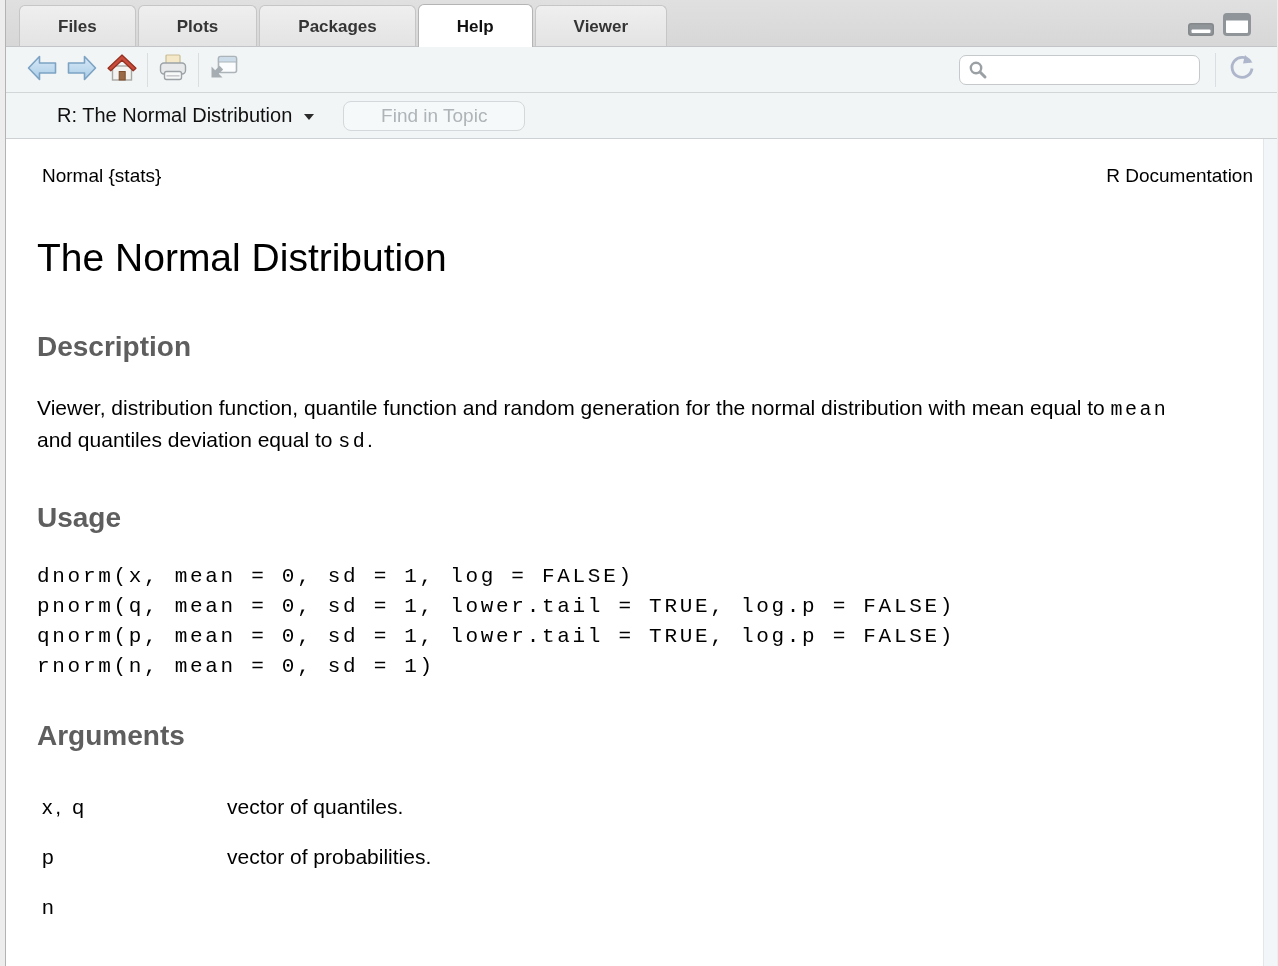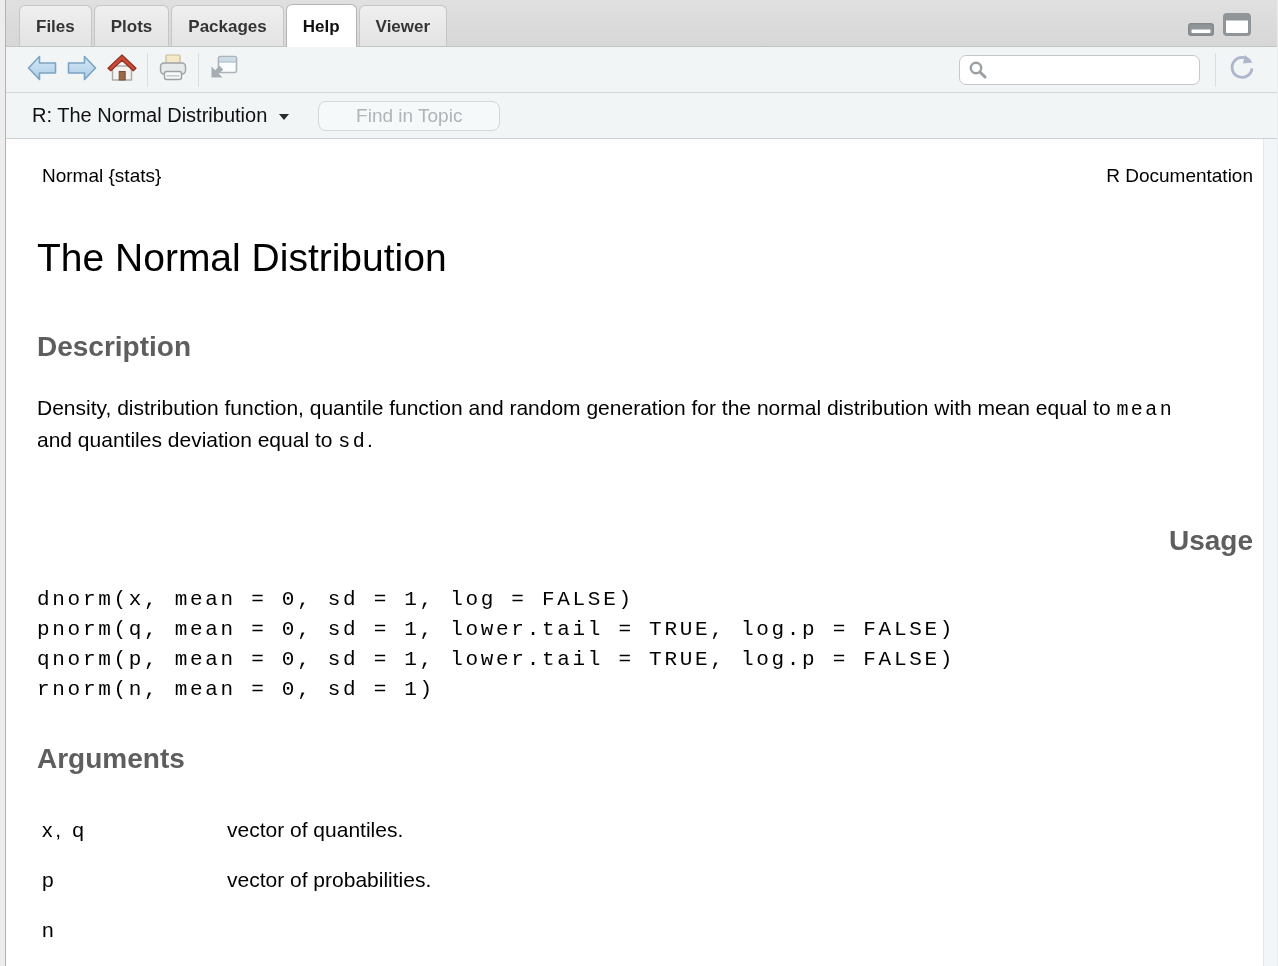--- a/index.html
+++ b/index.html
@@ -4,21 +4,21 @@
 <style>
   html,body{margin:0;padding:0;width:1278px;height:966px;overflow:hidden;
     background:#EDEDED;font-family:"Liberation Sans",sans-serif;}
   .pane{position:absolute;left:5px;top:0;width:1272px;height:966px;
     border-left:1px solid #B3B3B3;background:#FFF;display:flex;flex-direction:column;box-sizing:border-box;}
 
   
   .tabbar{height:47px;flex:0 0 47px;background:linear-gradient(#E0E0E0,#D7D7D7);
     border-bottom:1px solid #C2C5C7;display:flex;align-items:flex-end;position:relative;box-sizing:border-box;}
   .tabs{display:flex;align-items:flex-end;padding-left:13px;}
-  .tab{height:41px;line-height:41px;padding:0 16px;background:linear-gradient(#EFEFEF,#E3E3E3);
+  .tab{height:41px;line-height:41px;padding:0 38px;background:linear-gradient(#EFEFEF,#E3E3E3);
     border:1px solid #C6C6C6;border-bottom:none;border-radius:6px 6px 0 0;
     font-size:17px;font-weight:bold;color:#353535;margin-right:2px;box-sizing:border-box;cursor:default;}
   .tab.active{background:#FFFFFF;border-color:#B4B4B4;height:43px;line-height:43px;
     margin-bottom:-1px;position:relative;z-index:2;color:#111;}
   .win-buttons{position:absolute;right:26px;bottom:6px;display:flex;align-items:flex-end;gap:9px;}
   .win-btn{display:flex;align-items:flex-end;cursor:default;}
 
   
   .toolbar{height:46px;flex:0 0 46px;background:#F2F5F6;border-bottom:1px solid #D2D6D8;
     display:flex;align-items:center;padding:0 16px;box-sizing:border-box;}
@@ -26,39 +26,39 @@
   .tool-sep{width:1px;height:34px;background:#DADEE0;margin:0 5px;}
   .spacer{flex:1;}
   .search-box{width:241px;height:30px;background:#FFF;border:1px solid #C5C9CB;border-radius:7px;
     display:flex;align-items:center;padding:0 8px;box-sizing:border-box;margin-right:10px;}
   .search-box input{border:none;outline:none;flex:1;font-size:17px;background:transparent;margin-left:7px;
     font-family:"Liberation Sans",sans-serif;color:#222;}
 
   
   .topicbar{height:46px;flex:0 0 46px;background:#F2F5F6;border-bottom:1px solid #CDD1D3;
     display:flex;align-items:center;padding-left:26px;box-sizing:border-box;}
-  .topic-btn{display:flex;align-items:center;cursor:default;}
+  .topic-btn{display:flex;align-items:center;cursor:default;margin-left:25px;}
   .topic-title{font-size:20px;color:#101010;}
   .caret{width:0;height:0;border-left:5.5px solid transparent;border-right:5.5px solid transparent;
     border-top:6.5px solid #2B2B2B;margin-left:12px;margin-top:3px;}
   .find-input{margin-left:29px;width:182px;height:30px;border:1px solid #D5D8DA;border-radius:8px;
     background:#F6F9FA;text-align:center;font-size:19px;color:#333;outline:none;box-sizing:border-box;
     font-family:"Liberation Sans",sans-serif;}
   .find-input::placeholder{color:#AEB4B7;}
 
   
   .content{flex:1;background:#FFF;position:relative;overflow:hidden;}
   .scroll-strip{position:absolute;top:0;right:0;bottom:0;width:13px;background:#F3F6F8;border-left:1px solid #E4E7E9;}
   .doc{padding:26px 24px 0 31px;color:#000;}
   .doc-header{display:flex;justify-content:space-between;font-size:19px;}
   .doc-header .left{padding-left:5px;}
   h1.doc-title{font-size:39px;font-weight:400;margin:48px 0 0;line-height:46px;}
   h3.sec{font-size:28px;font-weight:bold;color:#5E5E5E;margin:0;line-height:32px;}
   h3.sec.first{margin-top:50px;}
-  h3.sec.later{margin-top:68px;text-align:right;}
+  h3.sec.later{margin-top:45px;}
   h3.sec.args{margin-top:38px;}
   p.desc{font-size:21px;line-height:30px;max-width:1157px;margin:30px 0 0;}
   pre.usage{font-family:"Liberation Mono","DejaVu Sans Mono",monospace;font-size:21px;
     letter-spacing:2.7px;line-height:30px;margin:28px 0 0;white-space:pre;}
   .icode{font-family:"Liberation Mono","DejaVu Sans Mono",monospace;font-size:20px;letter-spacing:2.4px;}
   .args-table{margin-top:40px;}
   .arg-row{display:flex;margin-bottom:20px;}
   .arg-term{flex:0 0 190px;width:190px;padding-left:5px;box-sizing:border-box;
     font-family:Liberation Sans, sans-serif;font-size:21px;letter-spacing:2.7px;line-height:30px;}
   .arg-def{font-size:21px;line-height:30px;max-width:940px;}
@@ -178,21 +178,21 @@
 
   <div class="content">
     <div class="doc">
       <div class="doc-header">
         <span class="left">Normal {stats}</span>
         <span>R Documentation</span>
       </div>
       <h1 class="doc-title">The Normal Distribution</h1>
 
       <h3 class="sec first">Description</h3>
-      <p class="desc"><span>Density, distribution function, quantile function and random generation for the normal distribution with mean equal to </span><span class="icode">mean</span><span> and quantiles deviation equal to </span><span class="icode">sd</span><span>.</span></p>
+      <p class="desc"><span>Viewer, distribution function, quantile function and random generation for the normal distribution with mean equal to </span><span class="icode">mean</span><span> and quantiles deviation equal to </span><span class="icode">sd</span><span>.</span></p>
 
       <h3 class="sec later">Usage</h3>
       <pre class="usage">dnorm(x, mean = 0, sd = 1, log = FALSE)
 pnorm(q, mean = 0, sd = 1, lower.tail = TRUE, log.p = FALSE)
 qnorm(p, mean = 0, sd = 1, lower.tail = TRUE, log.p = FALSE)
 rnorm(n, mean = 0, sd = 1)</pre>
 
       <h3 class="sec args">Arguments</h3>
       <div class="args-table">
           <div class="arg-row">

